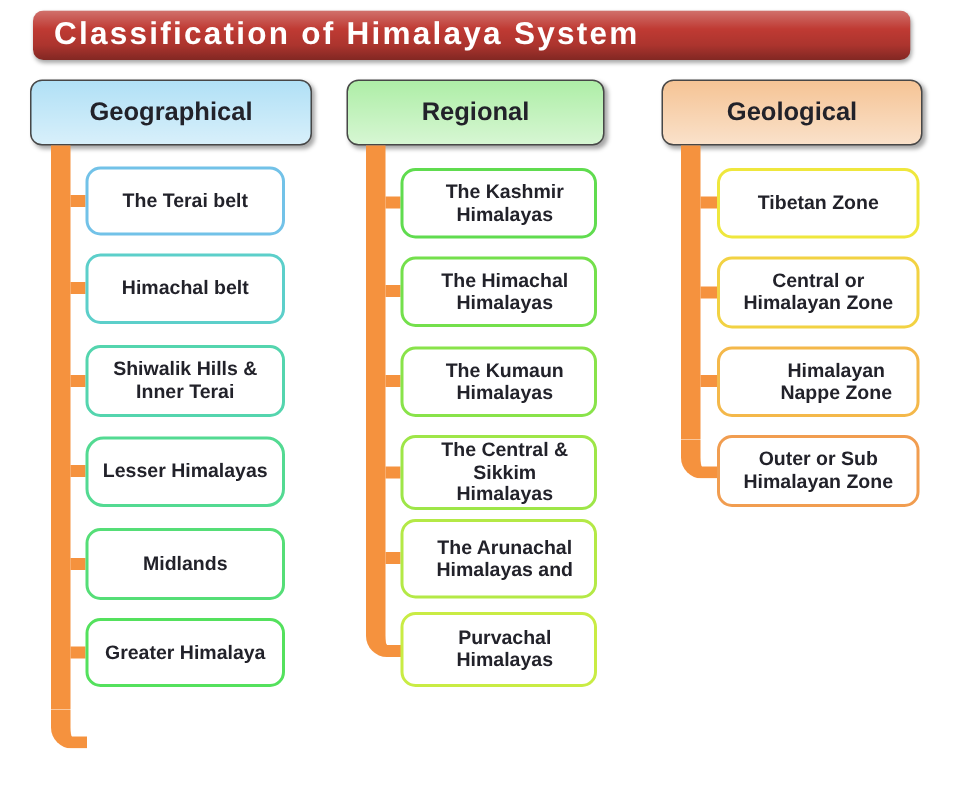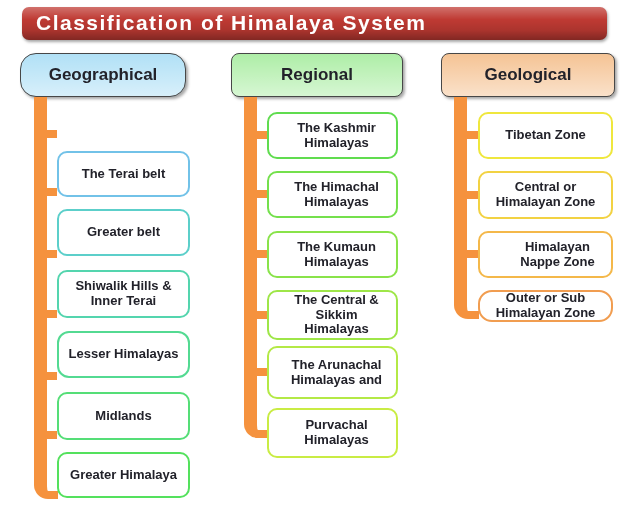--- a/index.html
+++ b/index.html
@@ -32,47 +32,47 @@
     border-bottom:8px solid var(--connector,#f5923e);
     border-bottom-left-radius:14px;
   }
 
   .item{
     position:absolute;box-sizing:border-box;background:#ffffff;
     border:2.5px solid #999;border-radius:10px;padding:0 8px;
     display:flex;align-items:center;justify-content:center;
     text-align:center;font-weight:bold;font-size:13px;line-height:1.12;color:#22222a;
   }
-  .c1{left:57px;width:133px;margin-top:40px;}
+  .c1{left:57px;width:133px;}
   .c2{left:267px;width:131px;padding-left:16px;}
   .c3{left:478px;width:135px;}
 </style>
 </head>
 <body style="--connector: #f5923e; --title-bg: #bf3a33; --text-dark: #22222a;">
 
 <div class="canvas">
 
   <div class="title" style="background-color: rgb(191, 58, 51);">Classification of Himalaya System</div>
 
-  <div class="hdr" style="left: 20px; width: 166px; background-color: rgb(168, 221, 245); border-radius: 16px;">Geographical</div>
+  <div class="hdr" style="left: 20px; width: 188px; background-color: rgb(168, 221, 245);">Geographical</div>
 
   <div class="vline" style="left:34px;top:97px;height:376px"></div>
   <div class="tick" style="left:47px;top:130px;width:10px"></div>
   <div class="tick" style="left:47px;top:188px;width:10px"></div>
   <div class="tick" style="left:47px;top:250px;width:10px"></div>
   <div class="tick" style="left:47px;top:310px;width:10px"></div>
   <div class="tick" style="left:47px;top:372px;width:10px"></div>
   <div class="tick" style="left:47px;top:431px;width:10px"></div>
   <div class="elbow" style="left:34px;top:473px;width:24px"></div>
 
   <div class="item c1" style="top: 111px; height: 46px; border-color: rgb(114, 194, 232);">
     <span>The Terai belt</span>
   </div>
   <div class="item c1" style="top: 169px; height: 47px; border-color: rgb(92, 207, 202);">
-    <span>Greater belt</span>
+    <span>Himachal belt</span>
   </div>
   <div class="item c1" style="top: 230px; height: 48px; border-color: rgb(84, 213, 174);">
     <span>Shiwalik Hills &amp; Inner Terai</span>
   </div>
   <div class="item c1" style="top: 291px; height: 47px; border-color: rgb(83, 218, 146); border-radius: 12px;">
     <span>Lesser Himalayas</span>
   </div>
   <div class="item c1" style="top: 352px; height: 48px; border-color: rgb(85, 222, 119);">
     <span>Midlands</span>
   </div>
@@ -119,17 +119,17 @@
 
   <div class="item c3" style="top: 112px; height: 47px; border-color: rgb(239, 231, 61);">
     <span>Tibetan Zone</span>
   </div>
   <div class="item c3" style="top: 171px; height: 48px; border-color: rgb(242, 210, 67);">
     <span>Central or Himalayan Zone</span>
   </div>
   <div class="item c3" style="top: 231px; height: 47px; border-color: rgb(244, 184, 74); padding-left: 32px;">
     <span>Himalayan Nappe Zone</span>
   </div>
-  <div class="item c3" style="top: 290px; height: 32px; border-color: rgb(241, 157, 80); border-radius: 14px;">
+  <div class="item c3" style="top: 290px; height: 48px; border-color: rgb(241, 157, 80);">
     <span>Outer or Sub Himalayan Zone</span>
   </div>
 
 </div>
 
 </body></html>

